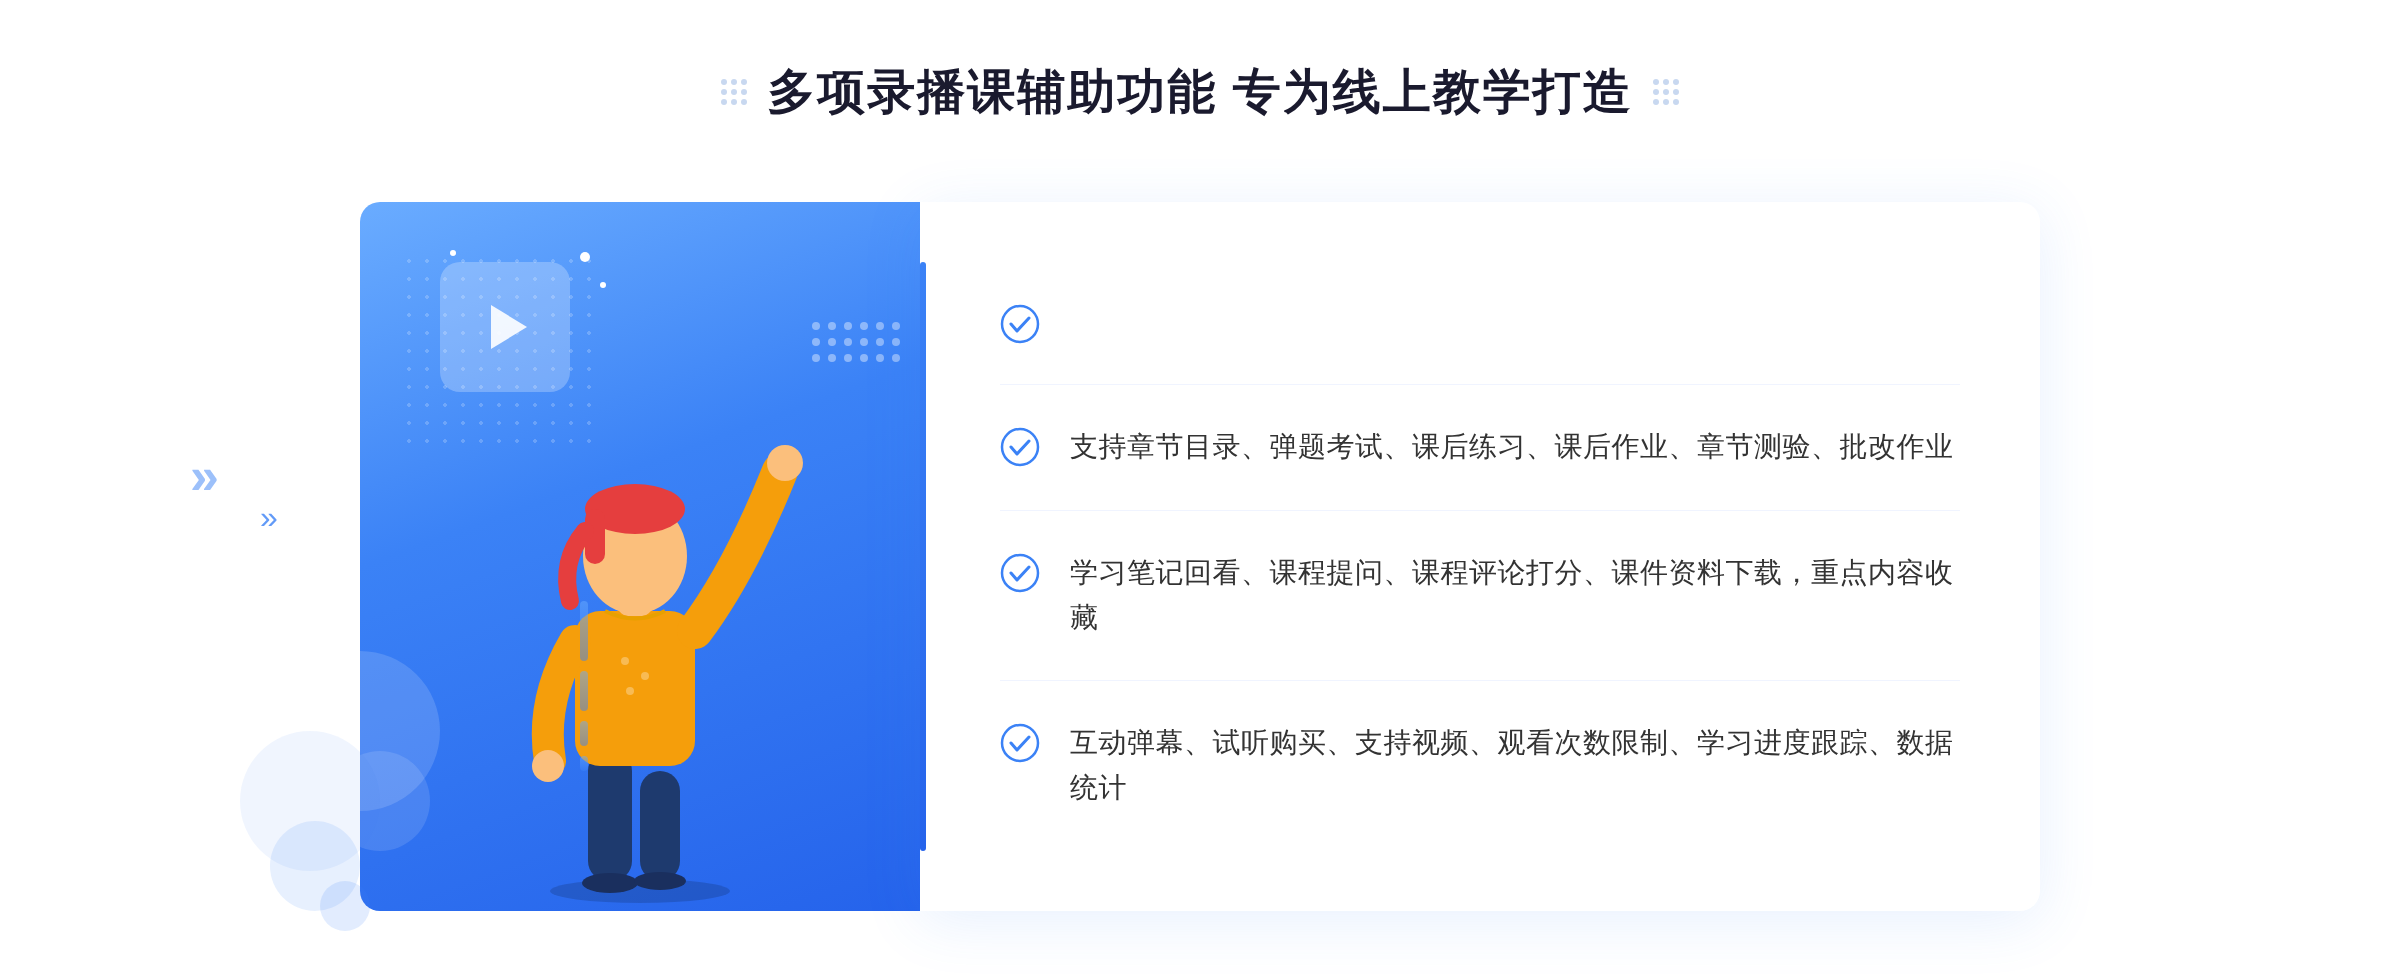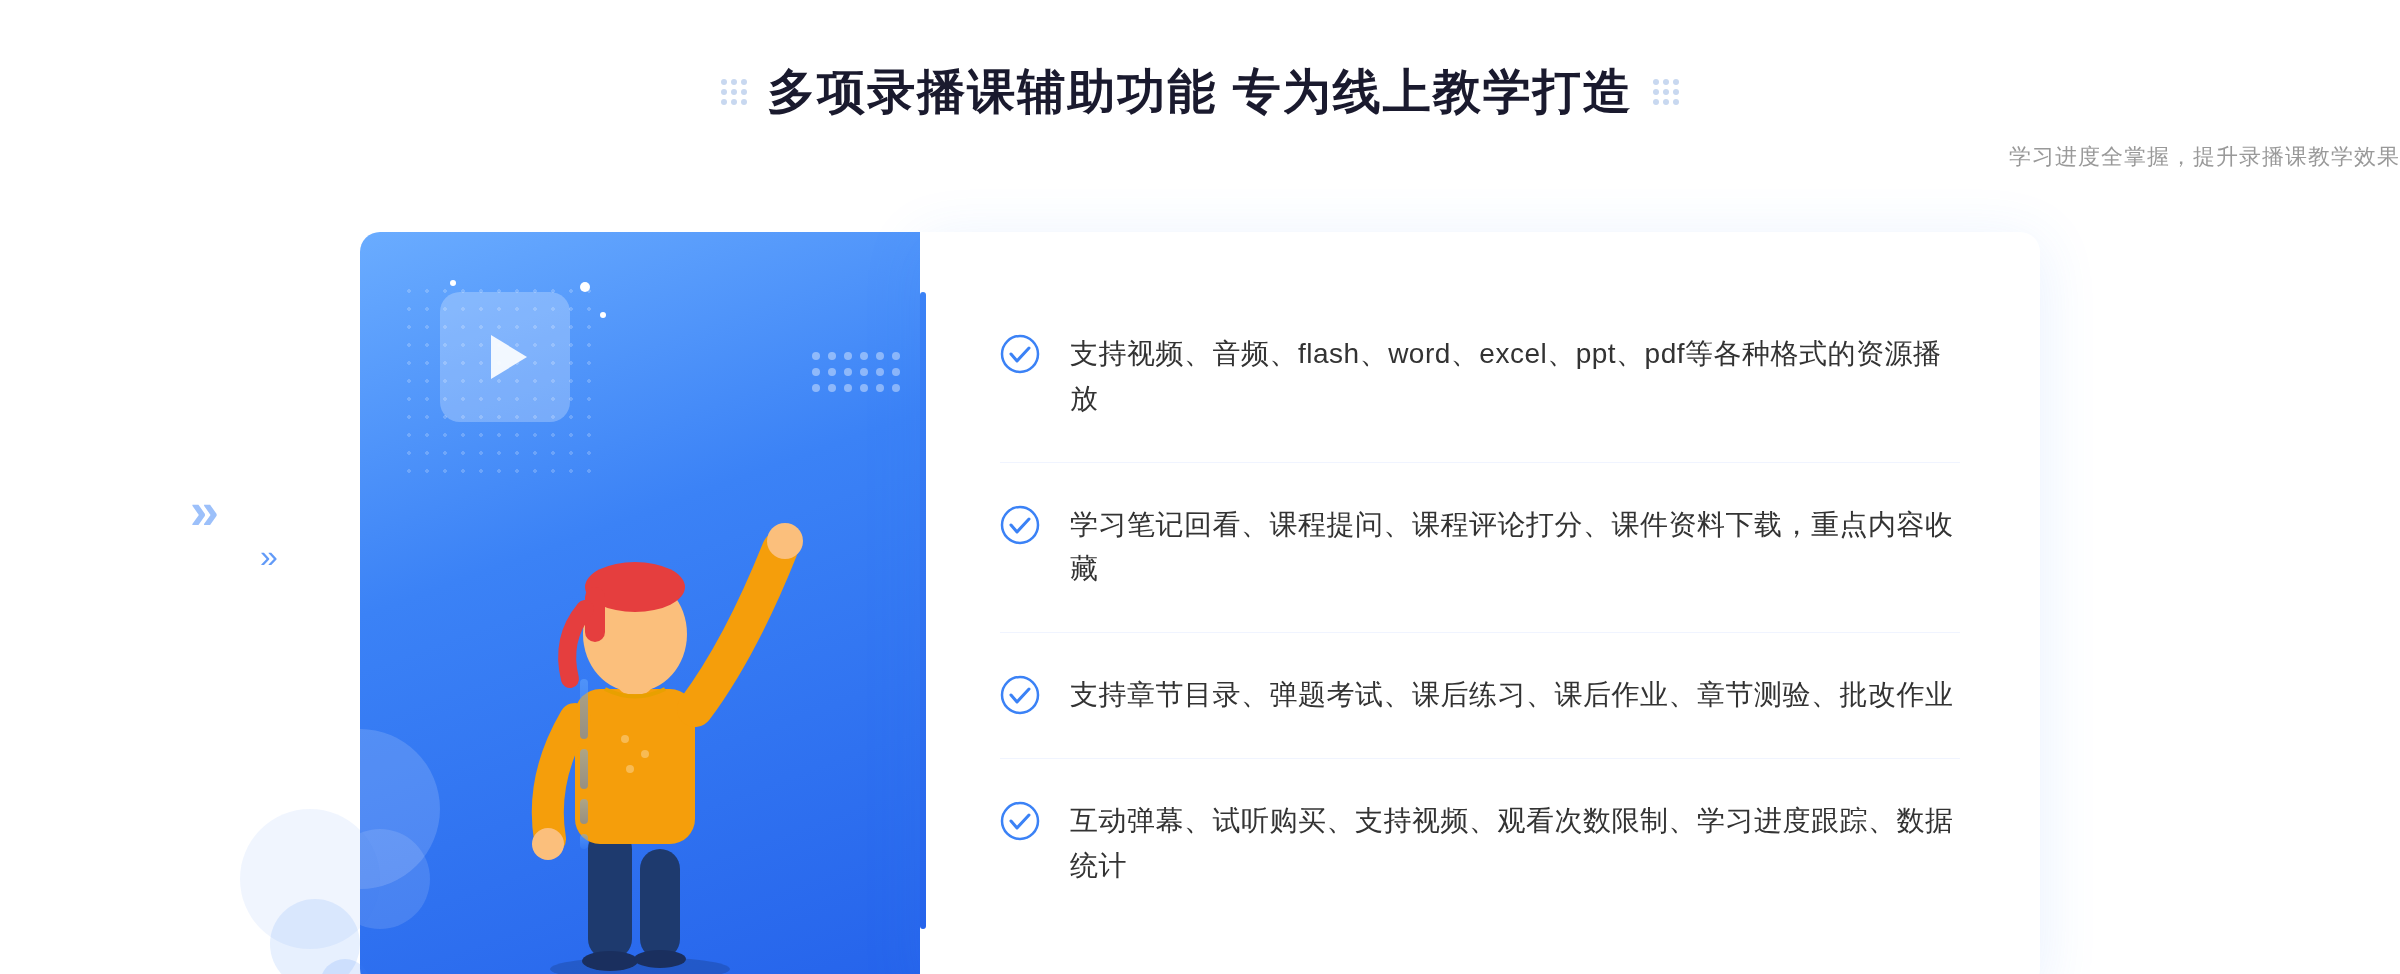--- a/index.html
+++ b/index.html
@@ -276,21 +276,20 @@
           <span></span>
           <span></span>
         <span></span>
           <span></span>
           <span></span>
         <span></span>
           <span></span>
           <span></span>
       </div>
     </div>
-    <p class="sub-title">学习进度全掌握，提升录播课教学效果</p>
   </div>
 
   <div class="content-area">
 
     <div class="left-panel">
 
       <div class="left-panel-dots"></div>
 
       <div class="play-bubble">
         <div class="play-triangle"></div>
@@ -364,44 +363,43 @@
     </div>
 
     <div class="right-bg-card">
       <div class="accent-bar"></div>
 
       <div class="feature-item">
         <svg class="check-icon" viewBox="0 0 40 40" xmlns="http://www.w3.org/2000/svg">
           <circle cx="20" cy="20" r="18" fill="none" stroke="#3b82f6" stroke-width="2.5"></circle>
           <path d="M11 20 L17 27 L29 14" stroke="#3b82f6" stroke-width="3" fill="none" stroke-linecap="round" stroke-linejoin="round"></path>
         </svg>
-        <span class="feature-text">支持视频、音频、flash、word、excel、ppt、pdf等各种格式的资源播放</span>
+      </div>
+
+      <div class="feature-item">
+        <svg class="check-icon" viewBox="0 0 40 40" xmlns="http://www.w3.org/2000/svg">
+          <circle cx="20" cy="20" r="18" fill="none" stroke="#3b82f6" stroke-width="2.5"></circle>
+          <path d="M11 20 L17 27 L29 14" stroke="#3b82f6" stroke-width="3" fill="none" stroke-linecap="round" stroke-linejoin="round"></path>
+        </svg>
+        <span class="feature-text">支持章节目录、弹题考试、课后练习、课后作业、章节测验、批改作业</span>
       </div>
 
       <div class="feature-item">
         <svg class="check-icon" viewBox="0 0 40 40" xmlns="http://www.w3.org/2000/svg">
           <circle cx="20" cy="20" r="18" fill="none" stroke="#3b82f6" stroke-width="2.5"></circle>
           <path d="M11 20 L17 27 L29 14" stroke="#3b82f6" stroke-width="3" fill="none" stroke-linecap="round" stroke-linejoin="round"></path>
         </svg>
         <span class="feature-text">学习笔记回看、课程提问、课程评论打分、课件资料下载，重点内容收藏</span>
       </div>
 
       <div class="feature-item">
         <svg class="check-icon" viewBox="0 0 40 40" xmlns="http://www.w3.org/2000/svg">
           <circle cx="20" cy="20" r="18" fill="none" stroke="#3b82f6" stroke-width="2.5"></circle>
           <path d="M11 20 L17 27 L29 14" stroke="#3b82f6" stroke-width="3" fill="none" stroke-linecap="round" stroke-linejoin="round"></path>
         </svg>
-        <span class="feature-text">支持章节目录、弹题考试、课后练习、课后作业、章节测验、批改作业</span>
-      </div>
-
-      <div class="feature-item">
-        <svg class="check-icon" viewBox="0 0 40 40" xmlns="http://www.w3.org/2000/svg">
-          <circle cx="20" cy="20" r="18" fill="none" stroke="#3b82f6" stroke-width="2.5"></circle>
-          <path d="M11 20 L17 27 L29 14" stroke="#3b82f6" stroke-width="3" fill="none" stroke-linecap="round" stroke-linejoin="round"></path>
-        </svg>
         <span class="feature-text">互动弹幕、试听购买、支持视频、观看次数限制、学习进度跟踪、数据统计</span>
       </div>
     </div>
   </div>
 
   <div style="position:absolute; left:240px; bottom:120px; width:140px; height:140px; border-radius:50%; background:rgba(59,130,246,0.08);"></div>
   <div style="position:absolute; left:270px; bottom:80px; width:90px; height:90px; border-radius:50%; background:rgba(59,130,246,0.12);"></div>
   <div style="position:absolute; left:320px; bottom:60px; width:50px; height:50px; border-radius:50%; background:rgba(59,130,246,0.15);"></div>
 
   <div style="position:absolute; left:580px; bottom:220px; display:flex; flex-direction:column; gap:10px; opacity:0.5;">

